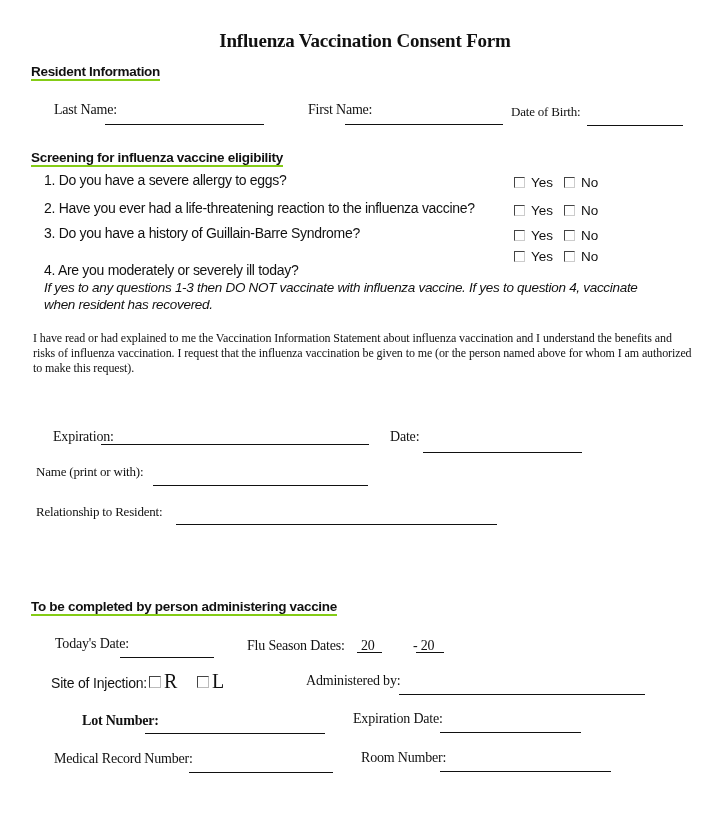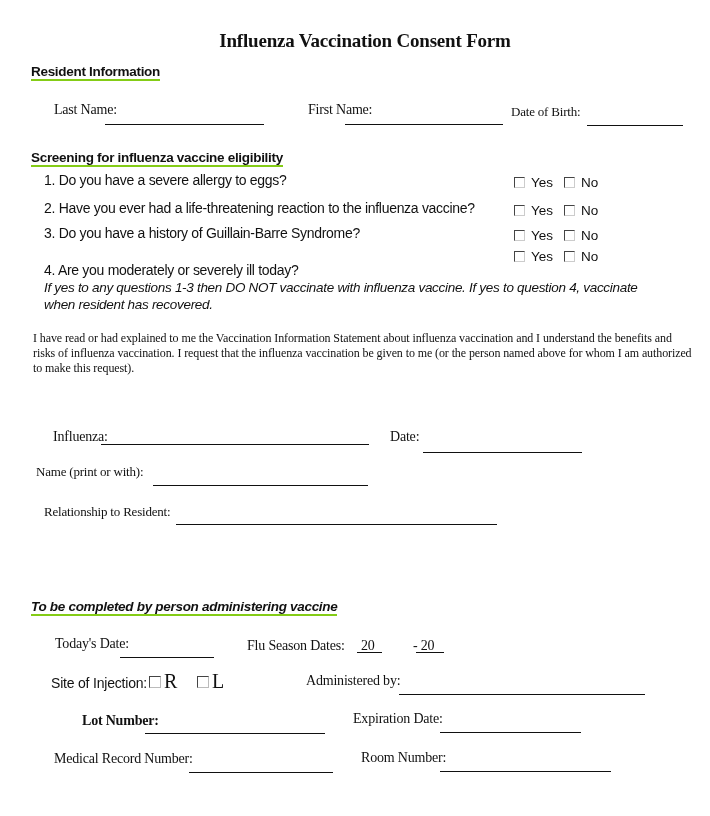--- a/index.html
+++ b/index.html
@@ -53,33 +53,33 @@
 <div class="opt sans" style="left:564px; top:228px;"><span class="cb"></span><span>No</span></div>
 
 <div class="abs sans q" style="left:44px; top:241px;margin-top:21px;">4.  Are you moderately or severely ill today?</div>
 <div class="opt sans" style="left:514px; top:249px;"><span class="cb"></span><span>Yes</span></div>
 <div class="opt sans" style="left:564px; top:249px;"><span class="cb"></span><span>No</span></div>
 
 <div class="abs sans note" style="left:44px; top:279px;">If yes to any questions 1-3 then DO NOT vaccinate with influenza vaccine.  If yes to question 4, vaccinate when resident has recovered.</div>
 
 <div class="abs serif para" style="left:33px; top:331px;">I have read or had explained to me the Vaccination Information Statement about influenza vaccination and I understand the benefits and risks of influenza vaccination.  I request that the influenza vaccination be given to me (or the person named above for whom I am authorized to make this request).</div>
 
-<div class="abs serif lbl" style="left:33px; top:429px;">Influenza:</div>
+<div class="abs serif lbl" style="left:33px; top:429px;">Expiration:</div>
 <div class="line" style="left:101px; top:444px; width:268px;"></div>
 
 <div class="abs serif lbl" style="left:370px; top:429px;">Date:</div>
 <div class="line" style="left:423px; top:452px; width:159px;"></div>
 
 <div class="abs serif lbl-sm" style="left:36px; top:464px;">Name (print or with):</div>
 <div class="line" style="left:153px; top:485px; width:215px;"></div>
 
-<div class="abs serif lbl-sm" style="left:36px; top:504px;margin-left:8px;">Relationship to Resident:</div>
+<div class="abs serif lbl-sm" style="left:36px; top:504px;">Relationship to Resident:</div>
 <div class="line" style="left:176px; top:524px; width:321px;"></div>
 
-<div class="abs sans section" style="left:31px; top:599px;font-style:italic;"><u>To be completed by person administering vaccine</u></div>
+<div class="abs sans section" style="left:31px; top:599px;"><u>To be completed by person administering vaccine</u></div>
 
 <div class="abs serif lbl" style="left:35px; top:636px;">Today's Date:</div>
 <div class="line" style="left:120px; top:657px; width:94px;"></div>
 
 <div class="abs serif lbl" style="left:227px; top:638px;">Flu Season Dates:</div>
 <div class="abs serif lbl" style="left:341px; top:638px;">20</div>
 <div class="line" style="left:357px; top:652px; width:25px;"></div>
 <div class="abs serif lbl" style="left:393px; top:638px;">- 20</div>
 <div class="line" style="left:416px; top:652px; width:28px;"></div>
 

